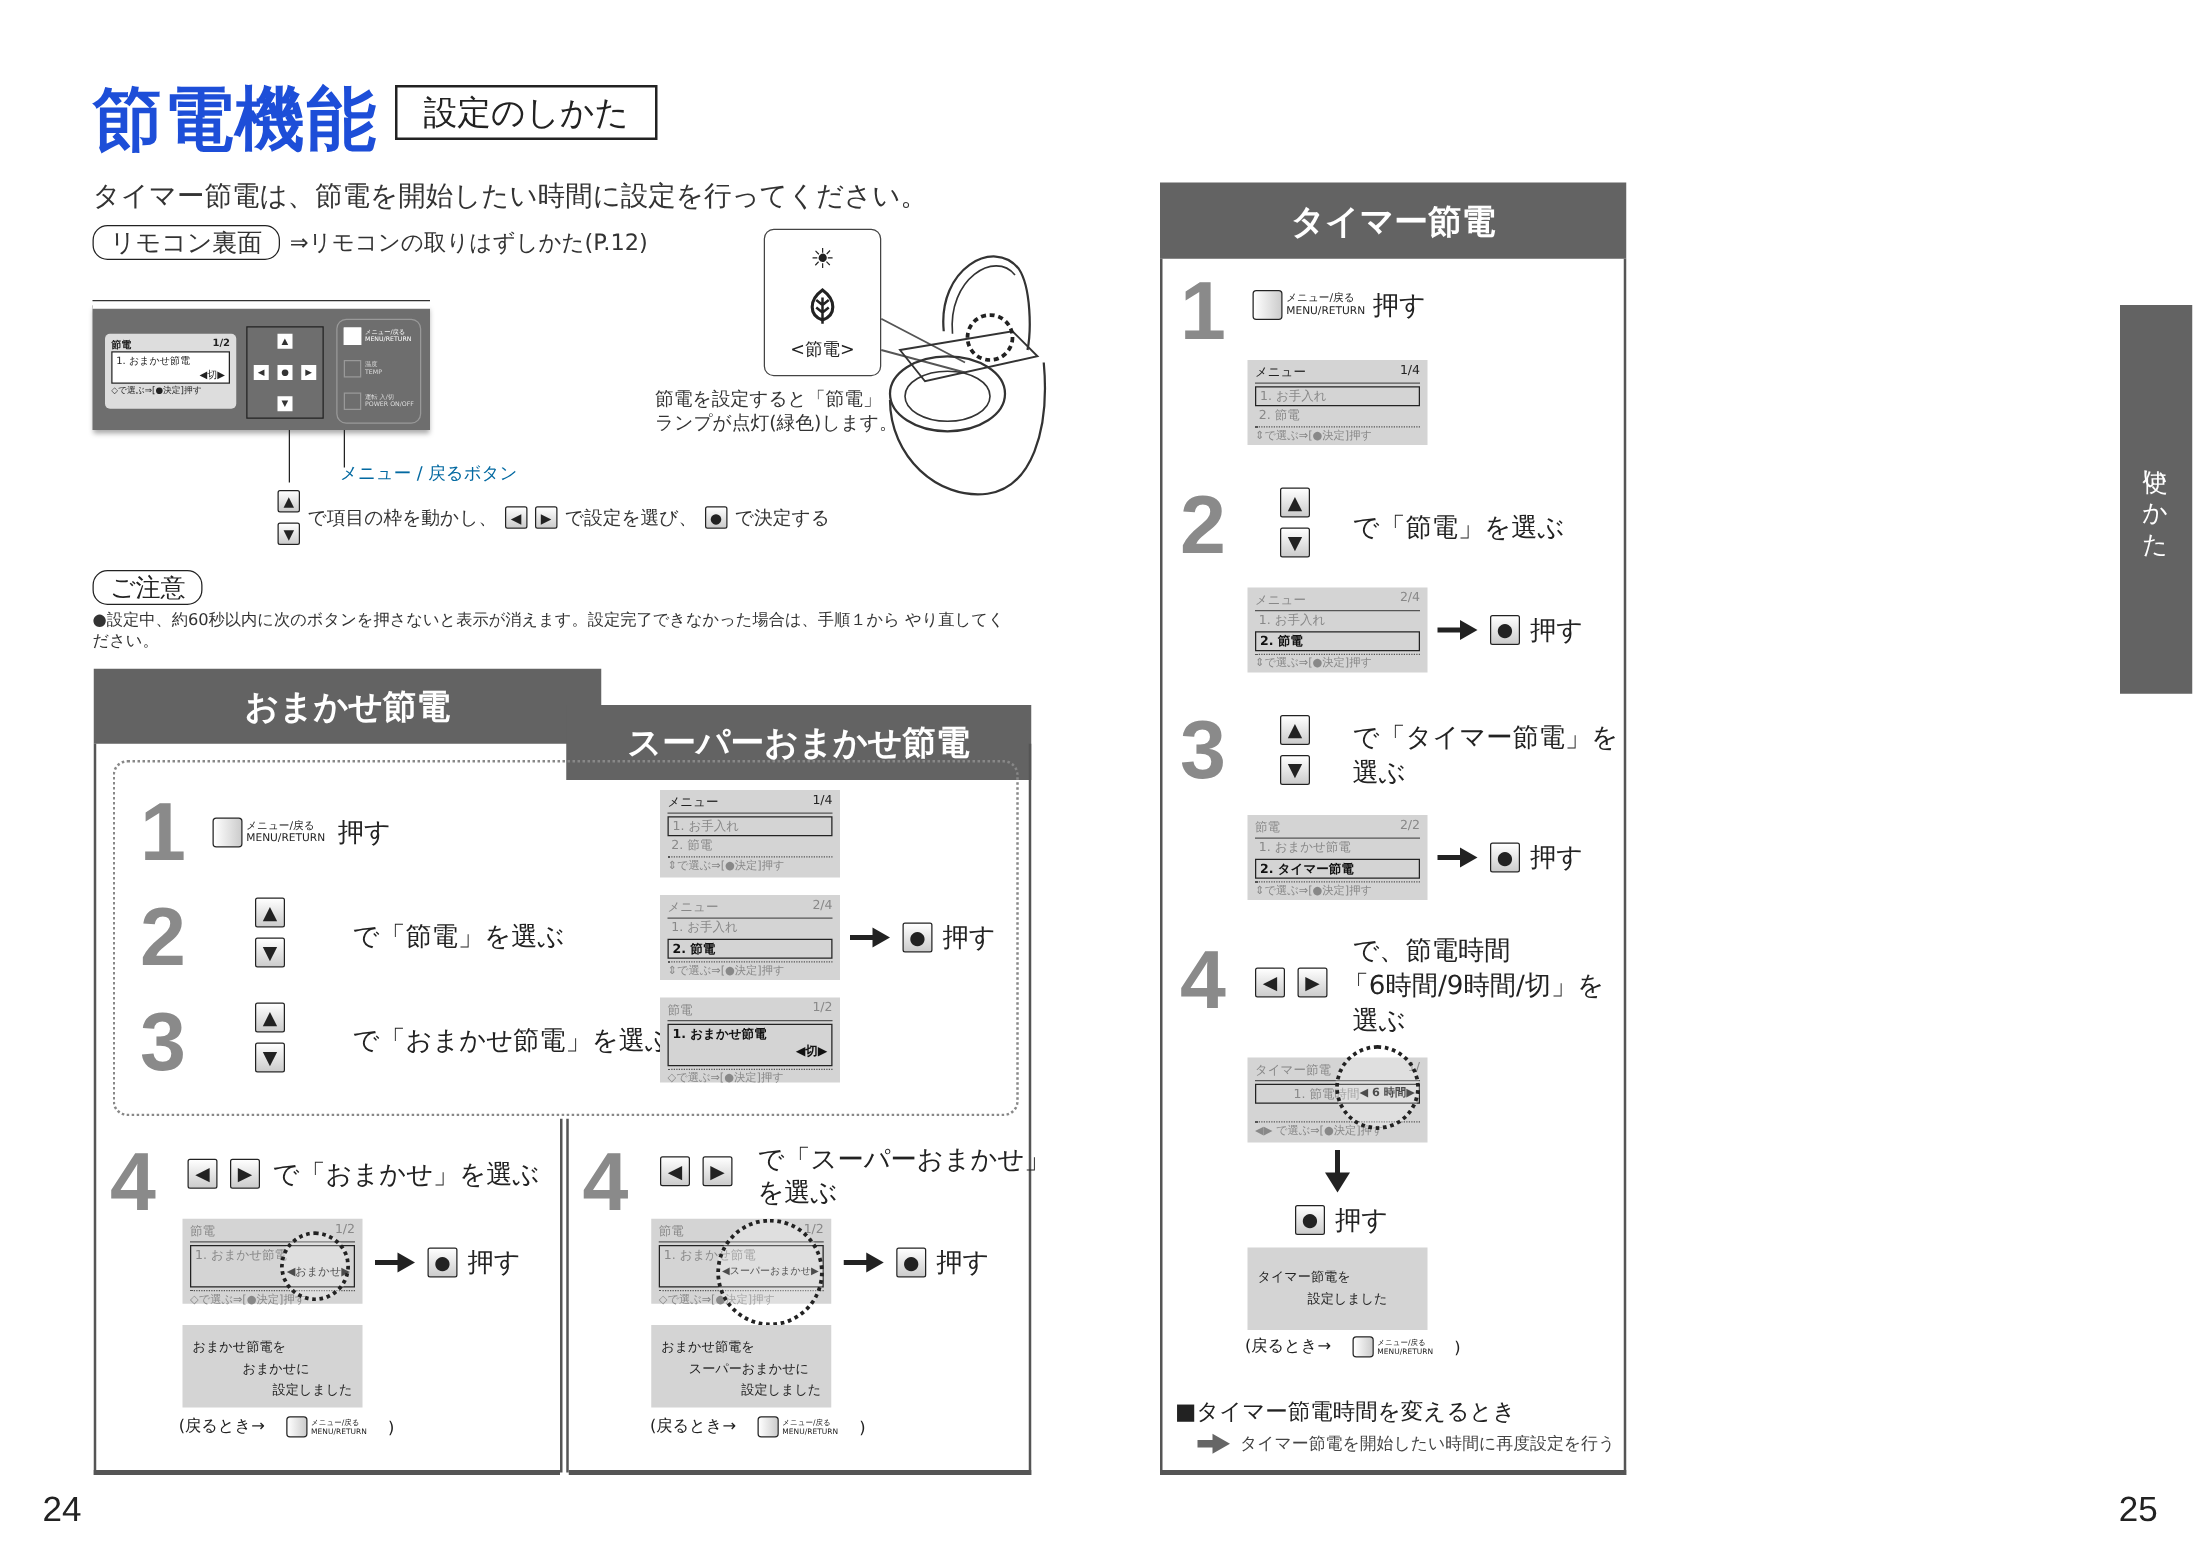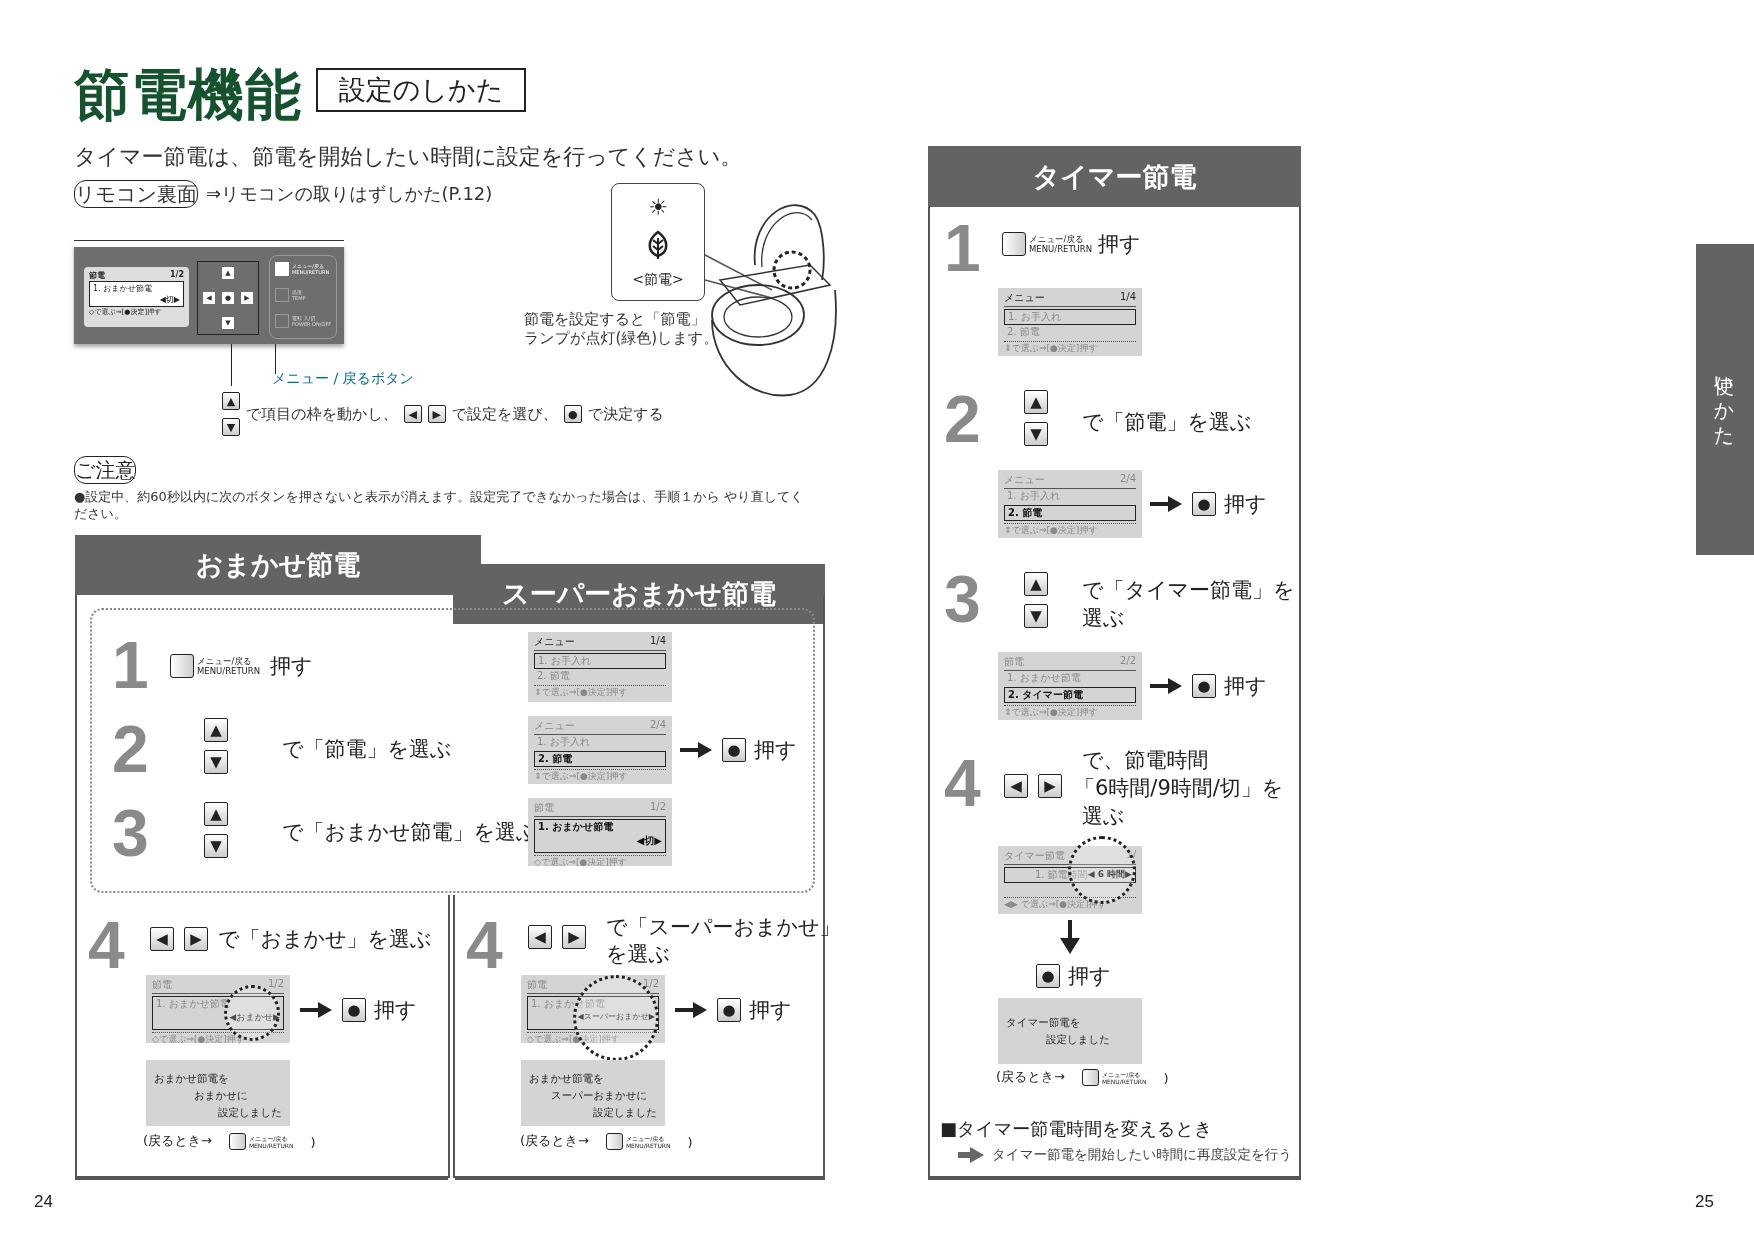--- a/index.html
+++ b/index.html
@@ -1,24 +1,24 @@
 <!DOCTYPE html>
 <html><head>
 <meta charset="utf-8">
 <style>
   * { box-sizing: border-box; margin: 0; padding: 0; }
   html, body { width: 1754px; height: 1240px; background: #ffffff; overflow: hidden; }
   body { position: relative; font-family: "DejaVu Sans", "Liberation Sans", sans-serif; color: #222; }
   .abs { position: absolute; }
 
   
-  .page-title { left: 74px; top: 58px; font-size: 56px; font-weight: bold; color: #14532d; letter-spacing: 1px; }
+  .page-title { left: 74px; top: 58px; font-size: 56px; font-weight: bold; color: #1d4ed8; letter-spacing: 1px; }
   .subtitle-box { left: 316px; top: 68px; width: 210px; height: 44px; border: 2px solid #222; font-size: 27px; display: flex; align-items: center; justify-content: center; }
   .intro { left: 74px; top: 142px; font-size: 22px; color: #333; }
-  .pill { border: 1.5px solid #222; border-radius: 12px; padding: 0 0; font-size: 20px; display: inline-block; line-height: 26px; }
+  .pill { border: 1.5px solid #222; border-radius: 12px; padding: 0 13px; font-size: 20px; display: inline-block; line-height: 26px; }
   .ref-line { left: 74px; top: 180px; font-size: 18px; color: #333; display: flex; align-items: center; gap: 8px; }
 
   
   .remote { left: 74px; top: 244px; width: 270px; height: 100px; background: #6e6e6e; border-top: 3px solid #fff; box-shadow: 0 3px 4px #aaa; }
   .remote-bars { left: 74px; top: 240px; width: 270px; height: 6px; border-top: 1.5px solid #333; border-bottom: 1.5px solid #333; }
   .r-screen { left: 10px; top: 20px; width: 105px; height: 60px; background: #ddd; border-radius: 4px; font-size: 8px; padding: 3px 5px; color: #222; }
   .r-screen .row { display: flex; justify-content: space-between; font-weight: bold; }
   .r-screen .box { border: 1px solid #222; background: #fff; height: 26px; padding: 1px 3px; }
   .r-dpad { left: 123px; top: 14px; width: 62px; height: 74px; border: 1.5px solid #222; background: #6e6e6e; }
   .key-s { position: absolute; width: 12px; height: 12px; background: #fff; font-size: 7px; display: flex; align-items: center; justify-content: center; color: #333; }
@@ -83,21 +83,21 @@
   .change-title { left: 940px; top: 1117px; font-size: 18px; color: #222; }
   .change-desc { left: 958px; top: 1146px; font-size: 13.5px; color: #444; display: flex; align-items: center; gap: 8px; }
   .arrow-g { display: inline-block; width: 26px; height: 16px; position: relative; }
   .arrow-g::before { content: ""; position: absolute; left: 0; top: 5px; width: 14px; height: 6px; background: #666; }
   .arrow-g::after { content: ""; position: absolute; left: 12px; top: 0; border-left: 14px solid #666; border-top: 8px solid transparent; border-bottom: 8px solid transparent; }
   .arrow-down { position: absolute; width: 20px; height: 34px; }
   .arrow-down::before { content: ""; position: absolute; left: 8px; top: 0; width: 4px; height: 20px; background: #222; }
   .arrow-down::after { content: ""; position: absolute; left: 0; top: 18px; border-top: 16px solid #222; border-left: 10px solid transparent; border-right: 10px solid transparent; }
 
   .side-tab { left: 1696px; top: 244px; width: 58px; height: 311px; background: #636363; color: #fff; font-size: 20px; writing-mode: vertical-rl; display: flex; align-items: center; justify-content: center; letter-spacing: 2px; }
-  .page-num { top: 1192px; font-size: 17px; color: #222; font-family: "Liberation Sans", sans-serif; }
+  .page-num { top: 1192px; font-size: 28px; color: #222; font-family: "Liberation Sans", sans-serif; }
 </style>
 </head>
 <body>
 
 <div class="abs page-title">節電機能</div>
 <div class="abs subtitle-box">設定のしかた</div>
 <div class="abs intro">タイマー節電は、節電を開始したい時間に設定を行ってください。</div>
 <div class="abs ref-line">
   <span class="pill">リモコン裏面</span>
   <span>⇒リモコンの取りはずしかた(P.12)</span>

